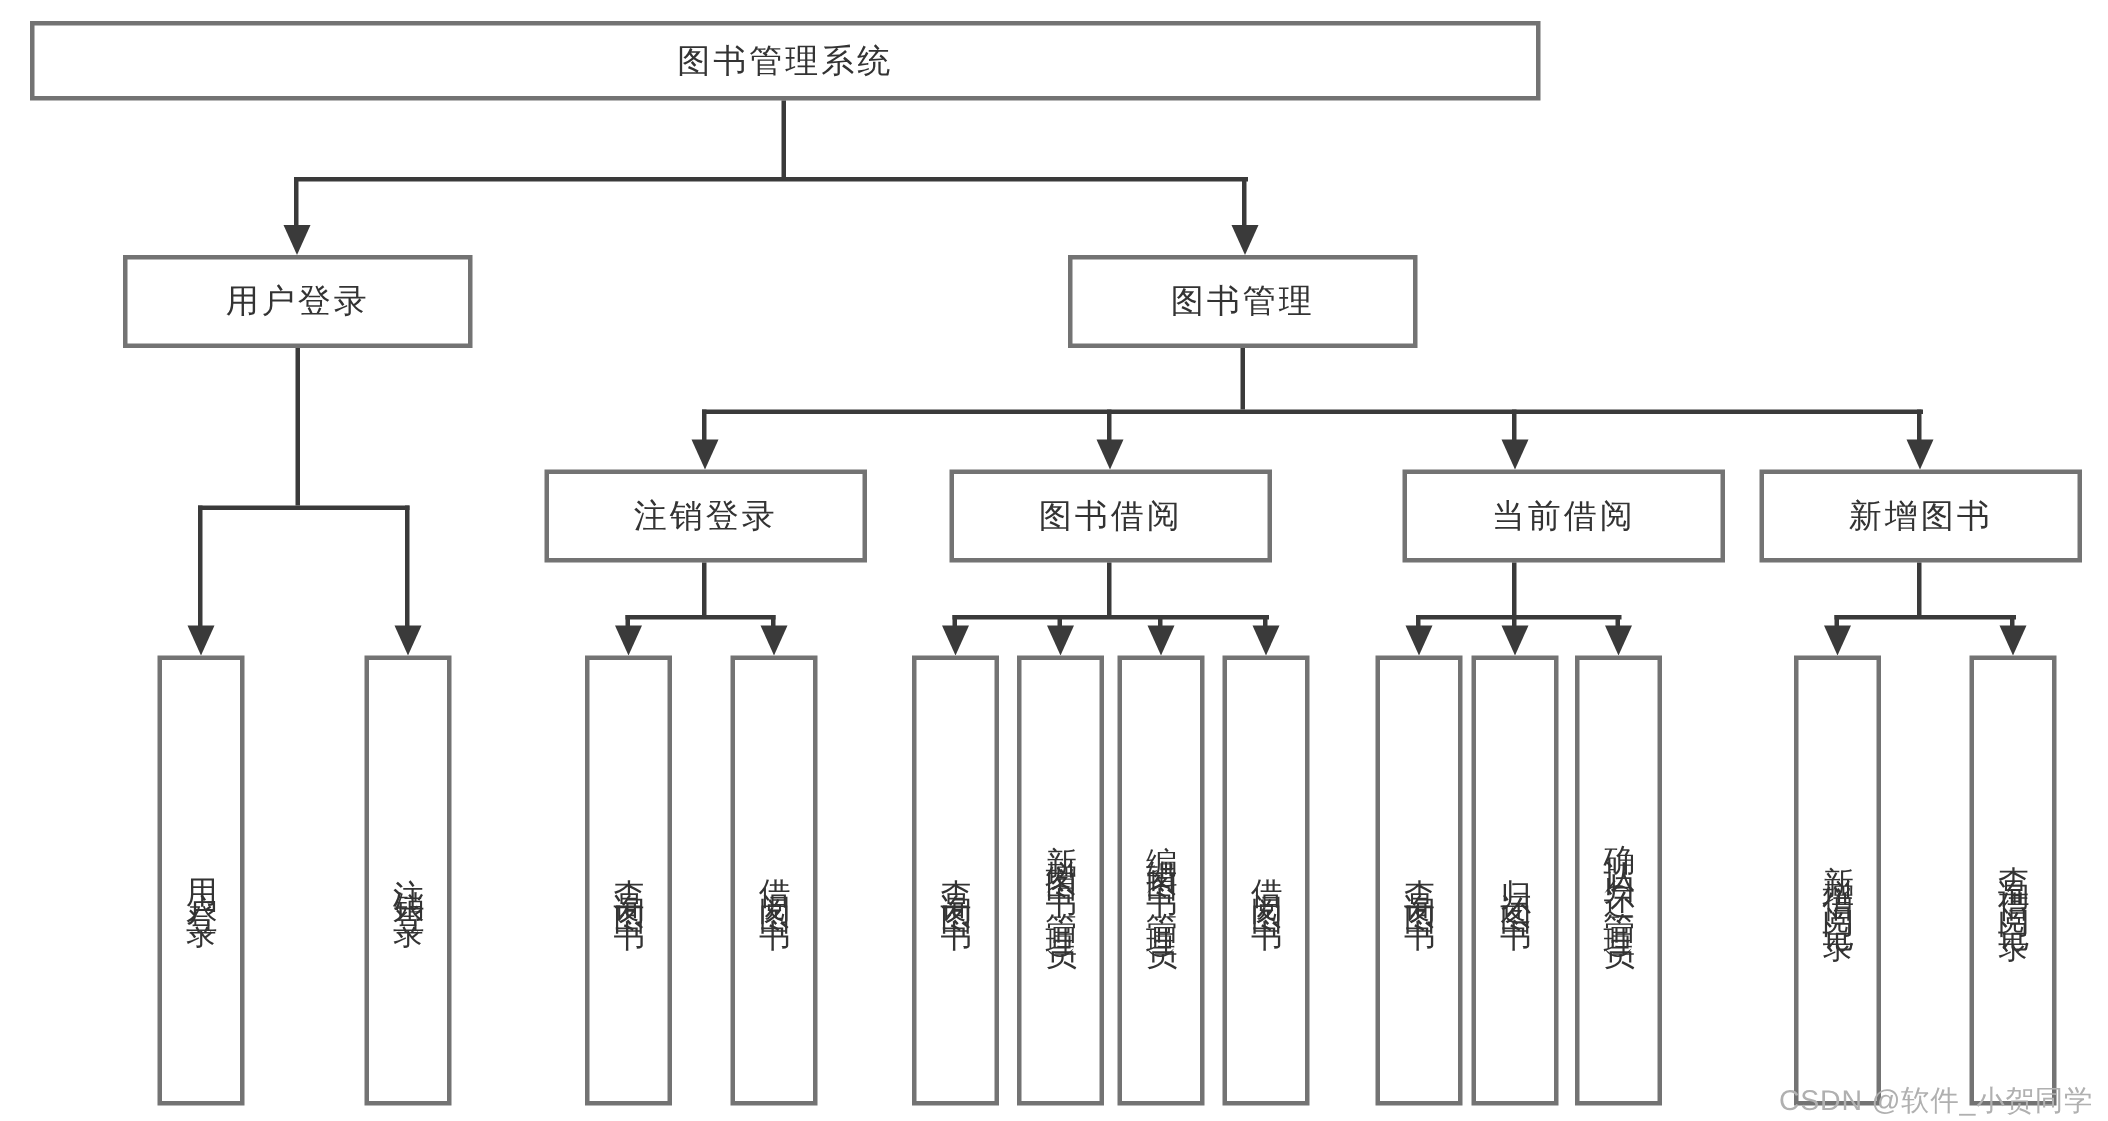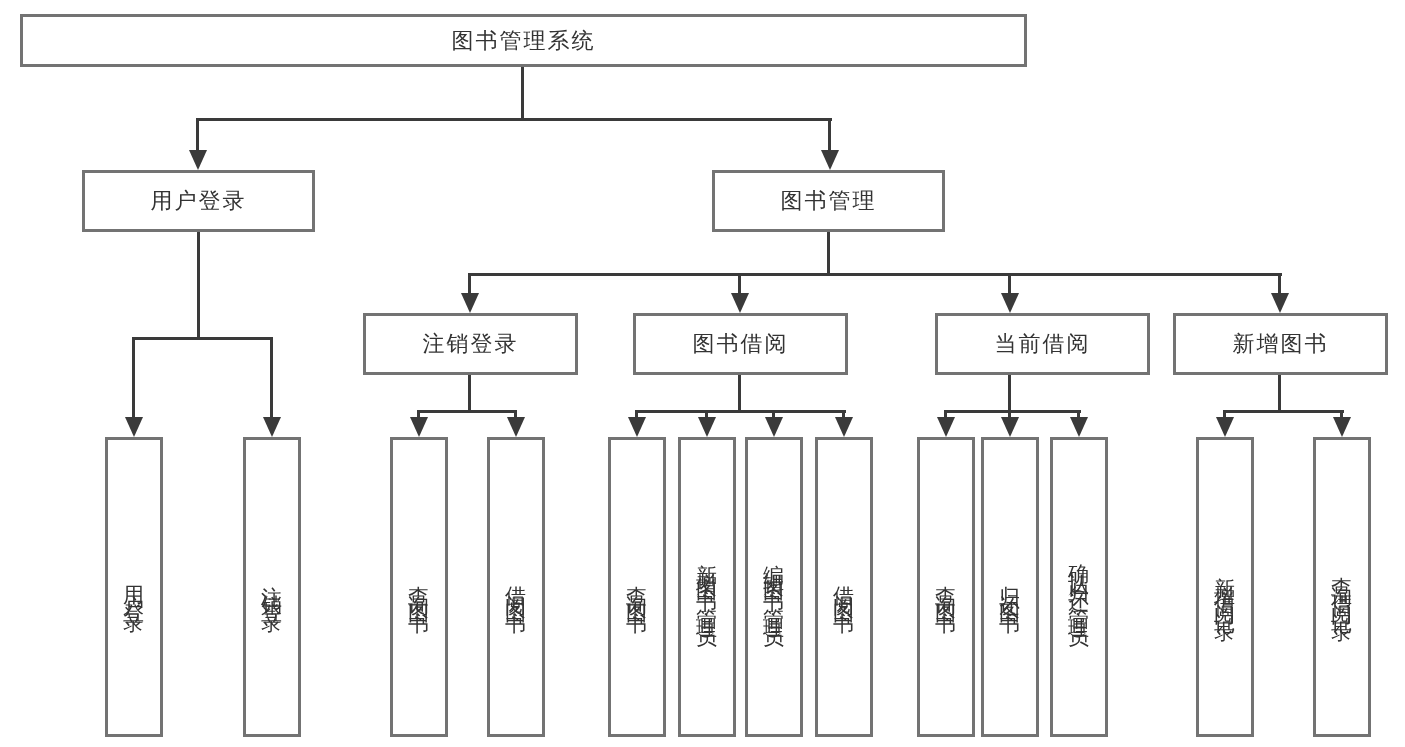--- a/index.html
+++ b/index.html
@@ -244,14 +244,15 @@
   <div class="ah" id="a-br-a"></div>
   <div class="ah" id="a-br-b"></div>
 
   <div class="box leaf" id="lf-br-add">
     <span>新增借阅记录</span>
   </div>
   <div class="box leaf" id="lf-br-query">
     <span>查询借阅记录</span>
   </div>
 
+  <div class="watermark">CSDN @软件_小贺同学</div>
 
 </div>
 
 </body></html>

